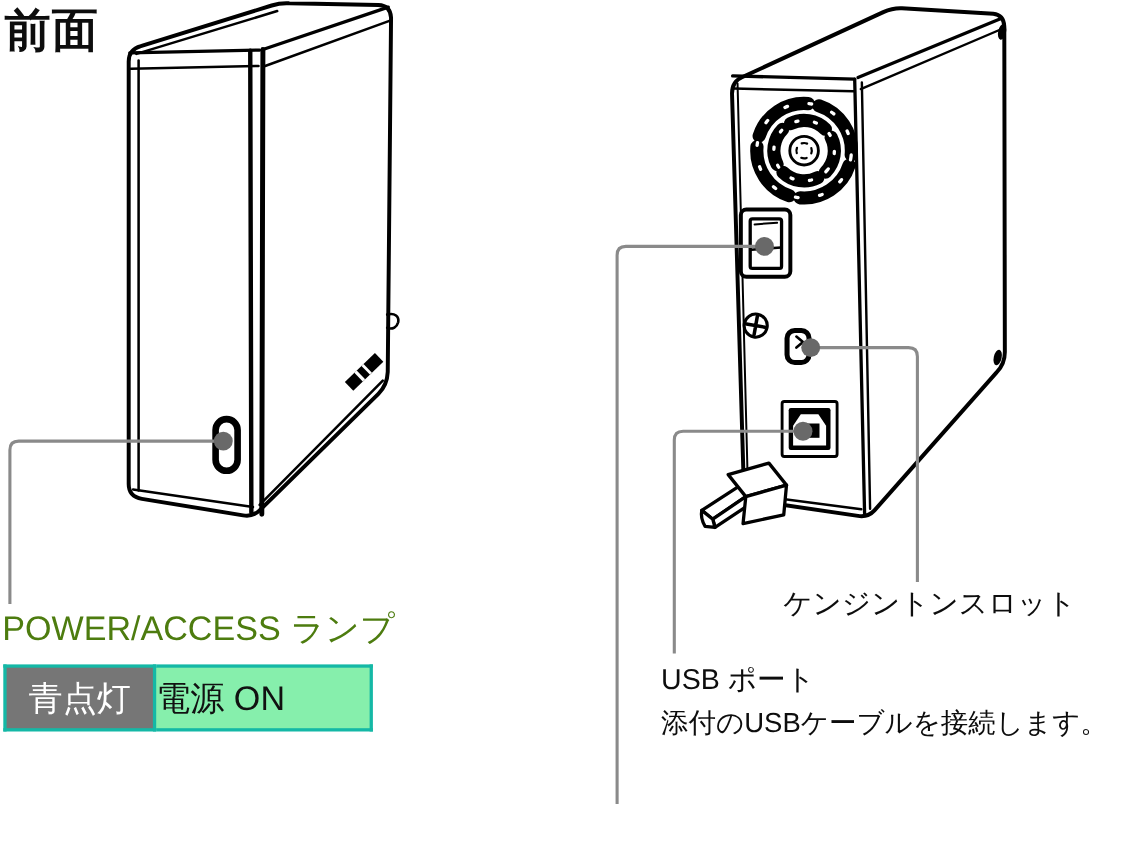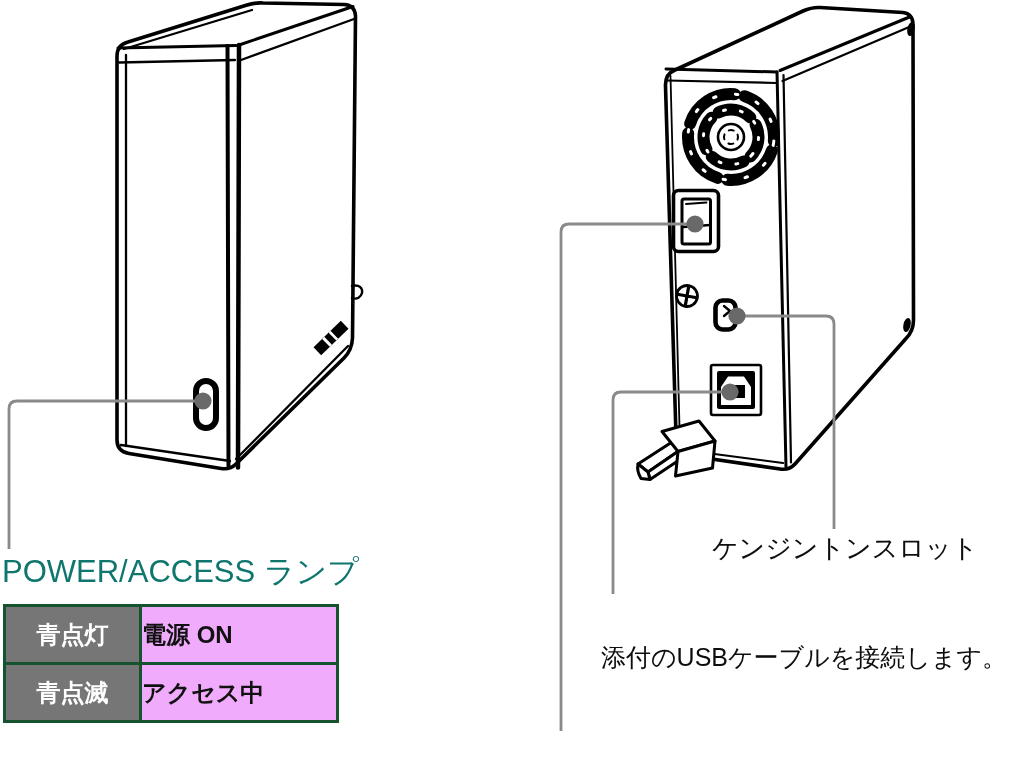--- a/index.html
+++ b/index.html
@@ -4,28 +4,28 @@
 <style>
   html,body{margin:0;padding:0;background:#fff;}
   #canvas{
     position:relative;width:1034px;height:781px;background:#fff;overflow:hidden;
     font-family:"Liberation Sans","DejaVu Sans",sans-serif;color:#111;
   }
   .abs{position:absolute;}
   .view-title{font-size:42px;font-weight:600;letter-spacing:1px;color:#0d0d0d;}
   .label{font-size:26px;font-weight:500;color:#0d0d0d;white-space:nowrap;line-height:1.15;}
   .label-sub{font-size:25px;font-weight:400;color:#0d0d0d;white-space:nowrap;line-height:1.2;}
-  .lamp-label{font-size:31px;font-weight:500;color:#0f766e;white-space:nowrap;}
+  .lamp-label{font-size:31px;font-weight:500;color:#4d7c0f;white-space:nowrap;}
   table.lamp-table{border-collapse:collapse;table-layout:fixed;}
   table.lamp-table td{
-    border:3px solid #14532d;height:55px;font-size:24px;font-weight:700;
+    border:3px solid #14b8a6;height:55px;font-size:31px;font-weight:400;
     padding:0;vertical-align:middle;
   }
   td.state-cell{width:133px;background:#767676;color:#ffffff;text-align:center;}
-  td.meaning-cell{width:194px;background:#f0abfc;color:#111;text-align:left;padding-left:18px;}
+  td.meaning-cell{width:194px;background:#86efac;color:#111;text-align:left;padding-left:18px;}
   svg{position:absolute;left:0;top:0;}
 </style>
 </head>
 <body>
 
 <div id="canvas">
 
   <svg width="1034" height="781" viewBox="0 0 1034 781">
 
     <g fill="none" stroke="#000" stroke-linejoin="round" stroke-linecap="round">
@@ -127,36 +127,34 @@
       <path d="M 737,316 L 826,316 Q 834,316 834,324 L 834,529"></path>
     </g>
     <g fill="#696969" stroke="none">
       <circle cx="203" cy="401" r="8.6"></circle>
       <circle cx="695" cy="224" r="8.6"></circle>
       <circle cx="730" cy="392" r="8.6"></circle>
       <circle cx="737" cy="316" r="8.6"></circle>
     </g>
   </svg>
 
+  <div class="abs view-title" style="left:4px;top:0px;">前面</div>
 
 
   <div class="abs lamp-label" style="left:2px;top:551px;">POWER/ACCESS ランプ</div>
 
   <table class="lamp-table abs" style="left:3px;top:604px;">
     <tbody>
         <tr>
       <td class="state-cell">青点灯</td>
       <td class="meaning-cell">電源 ON</td>
     </tr>
-    <tr>
-      <td class="state-cell">青点滅</td>
-      <td class="meaning-cell">アクセス中</td>
-    </tr>
   </tbody>
     </table>
 
   <div class="abs label" style="left:712px;top:534px;">ケンジントンスロット</div>
 
+  <div class="abs label" style="left:601px;top:603px;">USB ポート</div>
 
   <div class="abs label-sub" style="left:601px;top:642px;">添付のUSBケーブルを接続します。</div>
 
 
 </div>
 
 </body></html>

